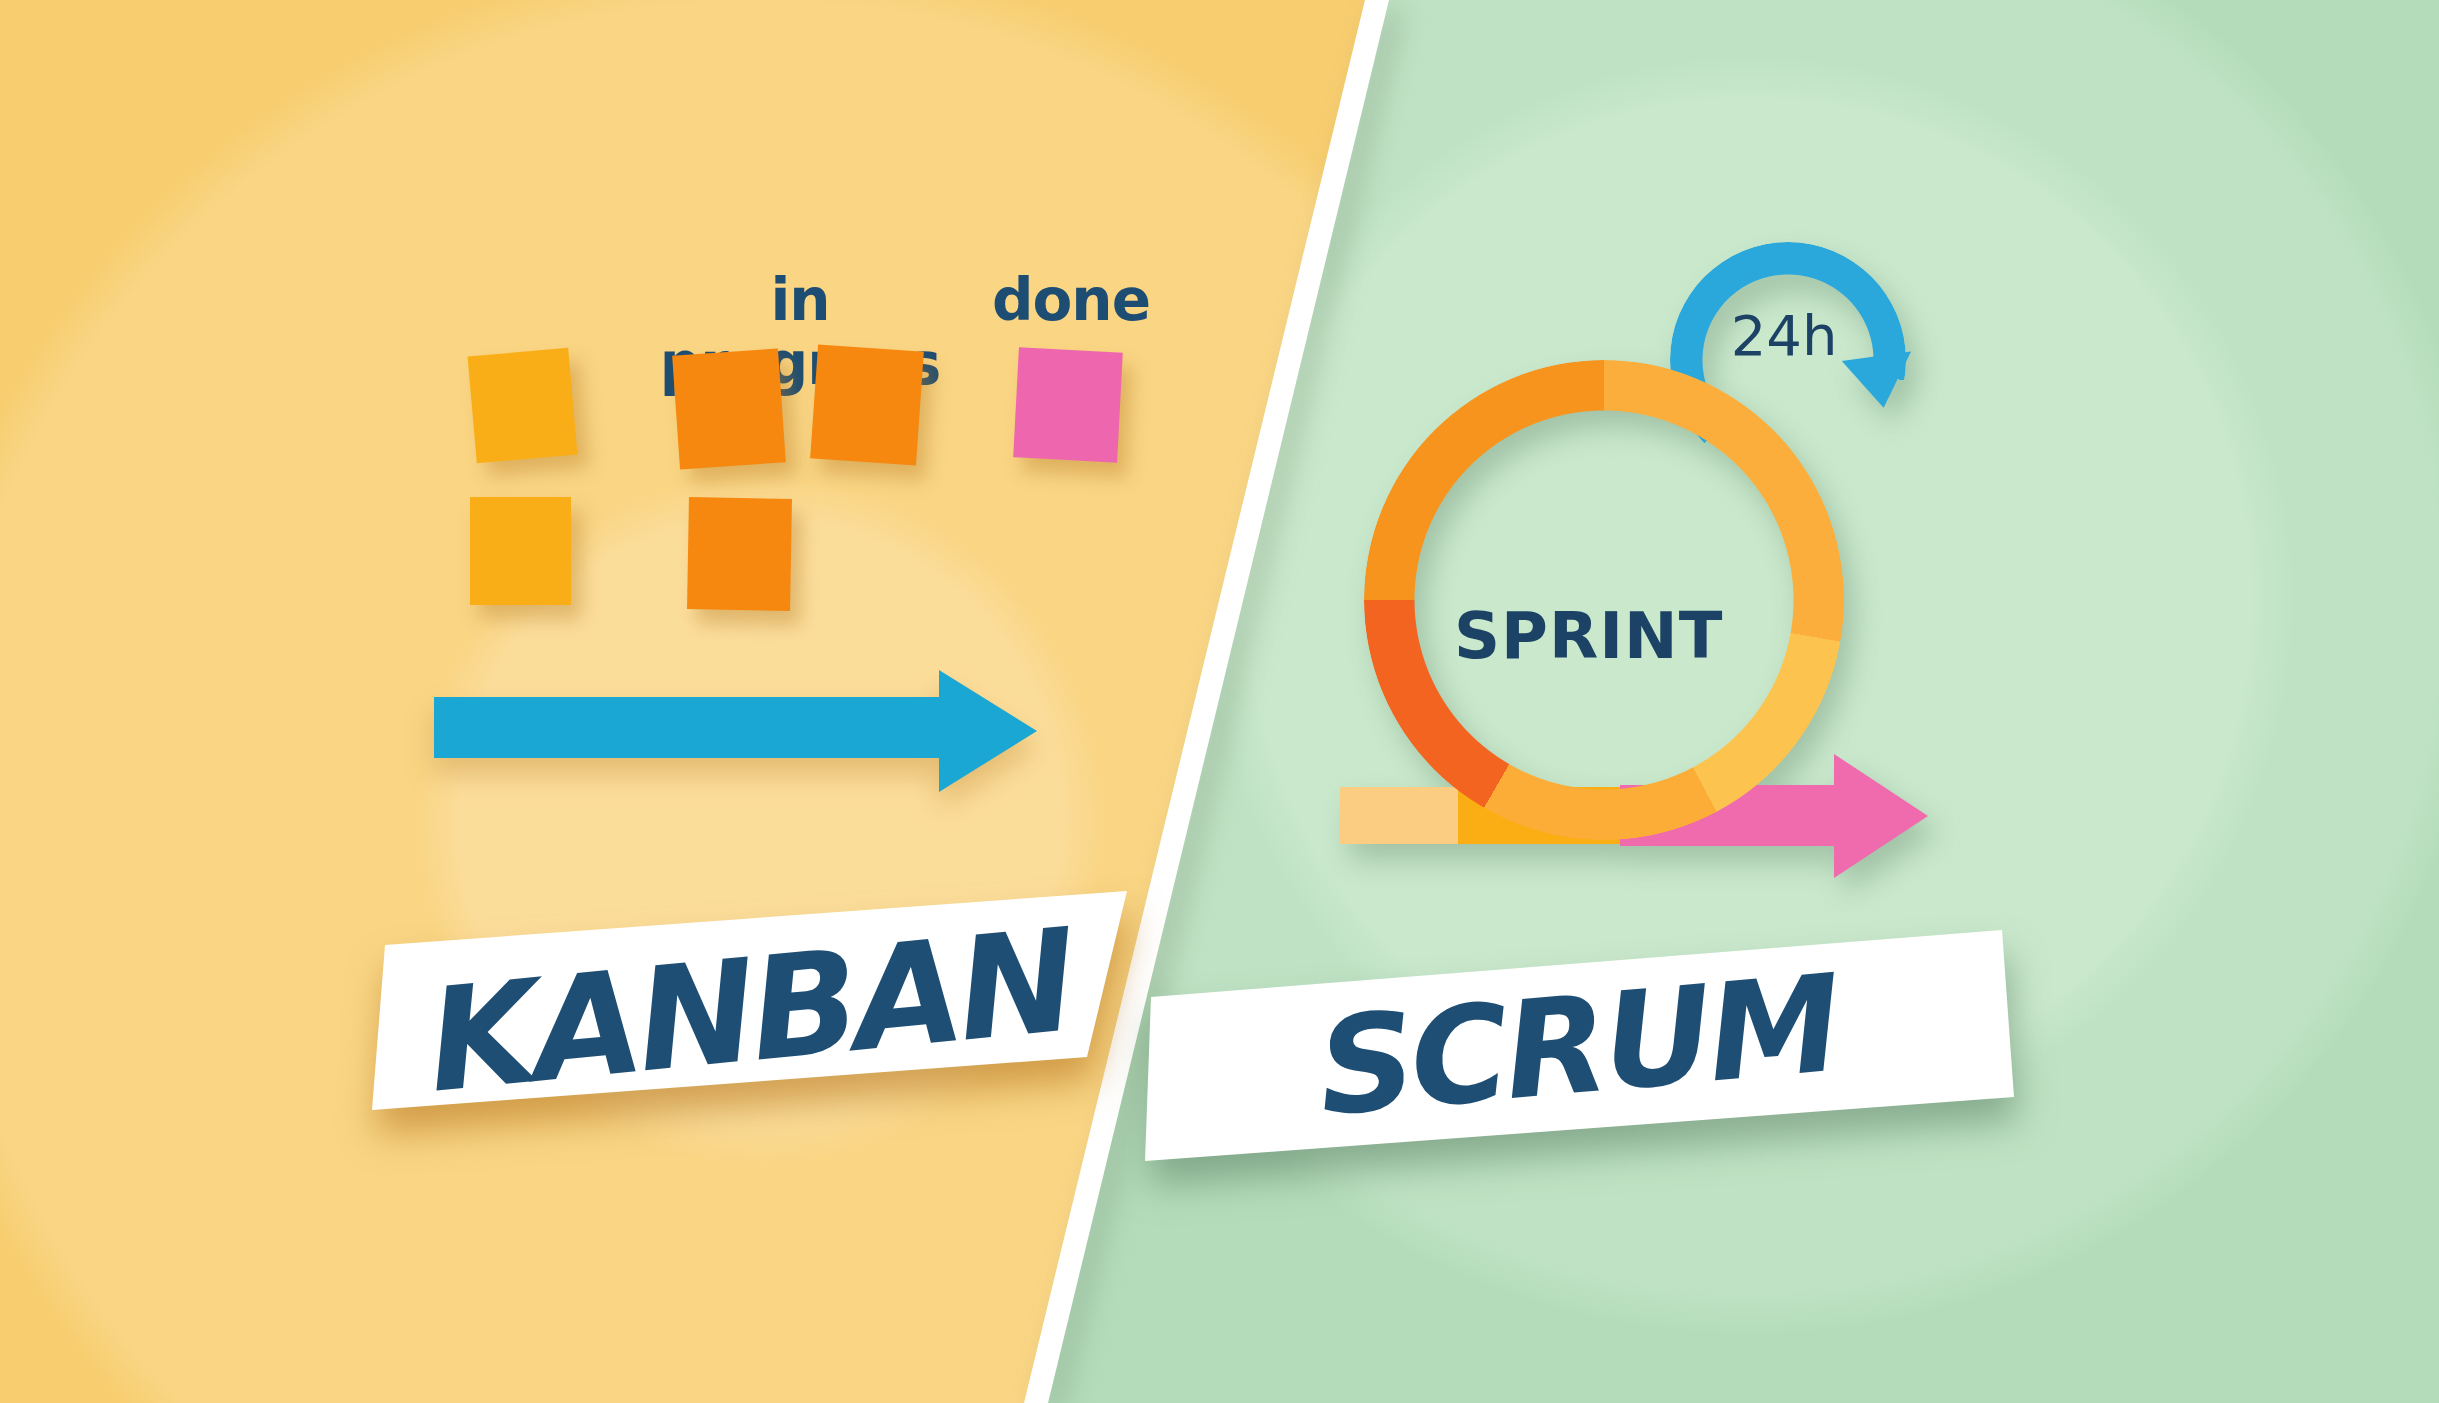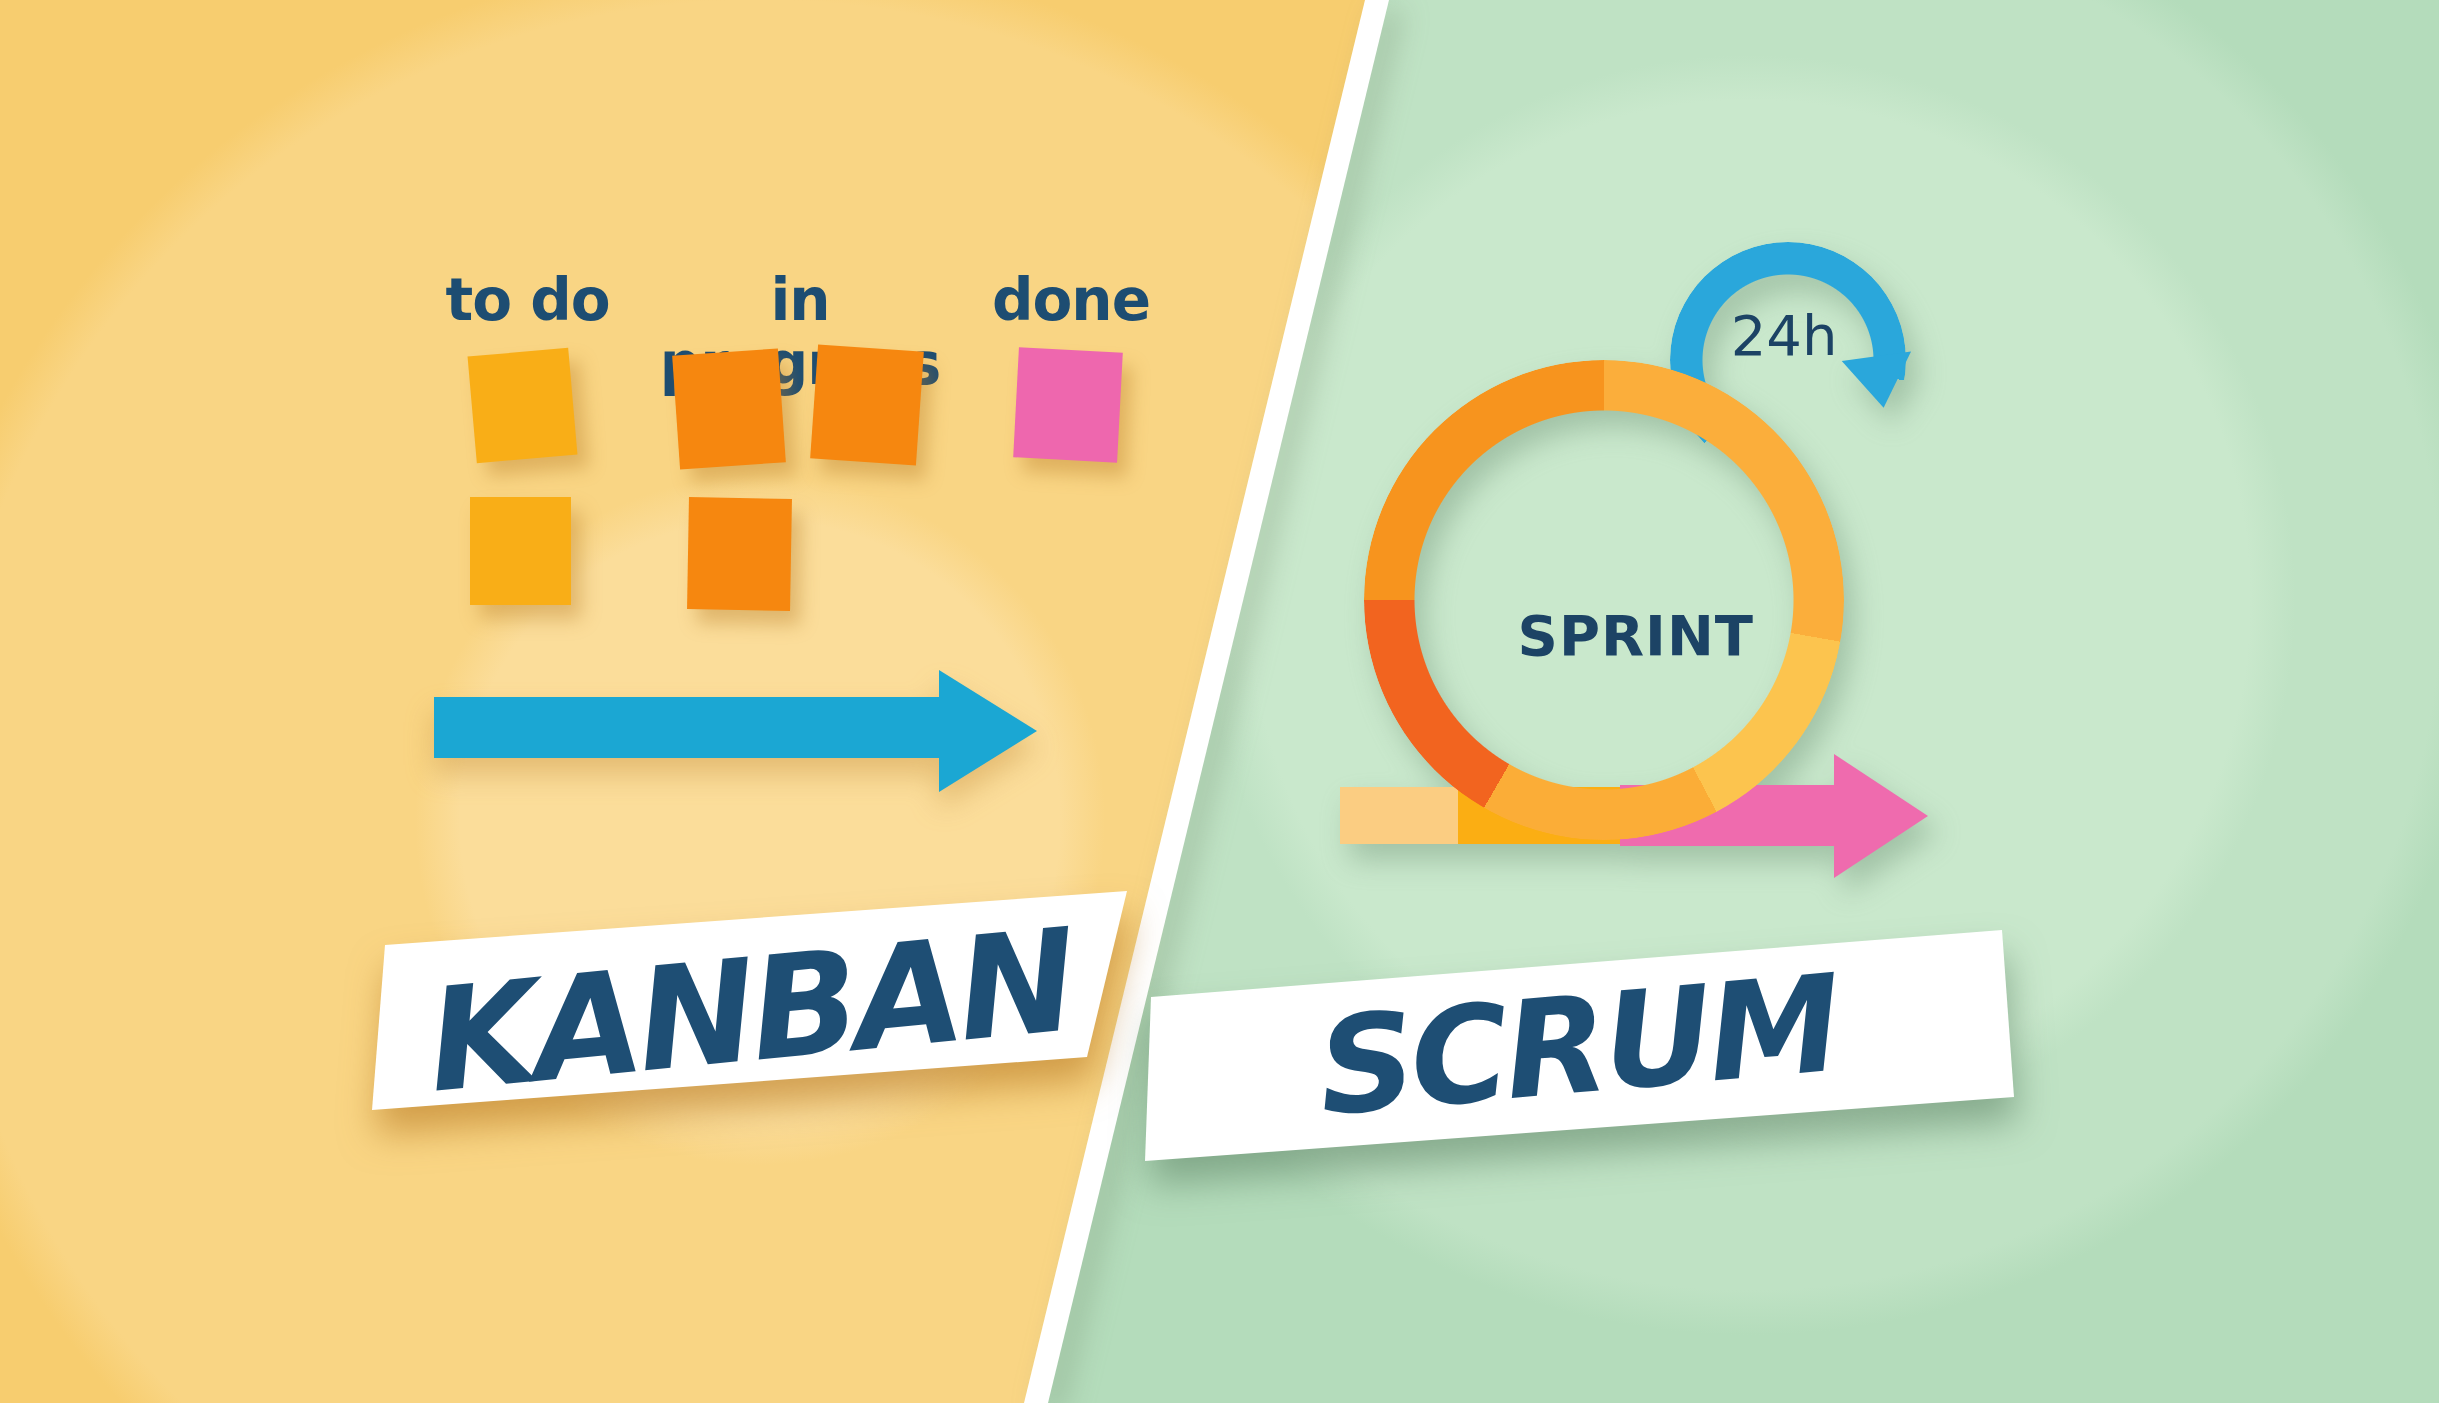--- a/index.html
+++ b/index.html
@@ -103,35 +103,34 @@
 
   .sprint-ring{
     left:1364px;top:360px;width:480px;height:480px;border-radius:50%;
     background:conic-gradient(from 0deg,
       #fbae3b 0 100deg,#fcc44e 100deg 152deg,#fbad37 152deg 210deg,
       #f2641f 210deg 270deg,#f7941e 270deg 360deg);
     -webkit-mask:radial-gradient(circle,transparent 0 189px,#000 190px);
     mask:radial-gradient(circle,transparent 0 189px,#000 190px);
   }
   .sprint-label{left:1454px;top:596px;width:300px;height:80px;line-height:80px;
-    text-align:right;color:#1c4365;font-weight:bold;font-size:56px;letter-spacing:1px;}
+    text-align:left;color:#1c4365;font-weight:bold;font-size:64px;letter-spacing:1px;}
 </style>
 </head>
 <body>
 
 <div id="stage">
 
   <div class="full panel-yellow"></div>
   <div class="full panel-green"></div>
 
   <div class="full divider-shadow-wrap">
     <div class="full divider-band"></div>
   </div>
 
-  <div class="abs col-label lbl-todo">to do</div>
   <div class="abs col-label lbl-progress">in progress</div>
   <div class="abs col-label lbl-done">done</div>
 
   <div class="abs note note-yellow n1"></div>
   <div class="abs note note-yellow n5"></div>
   <div class="abs note note-orange n2"></div>
   <div class="abs note note-orange n3"></div>
   <div class="abs note note-orange n6"></div>
   <div class="abs note note-pink n4"></div>
 

